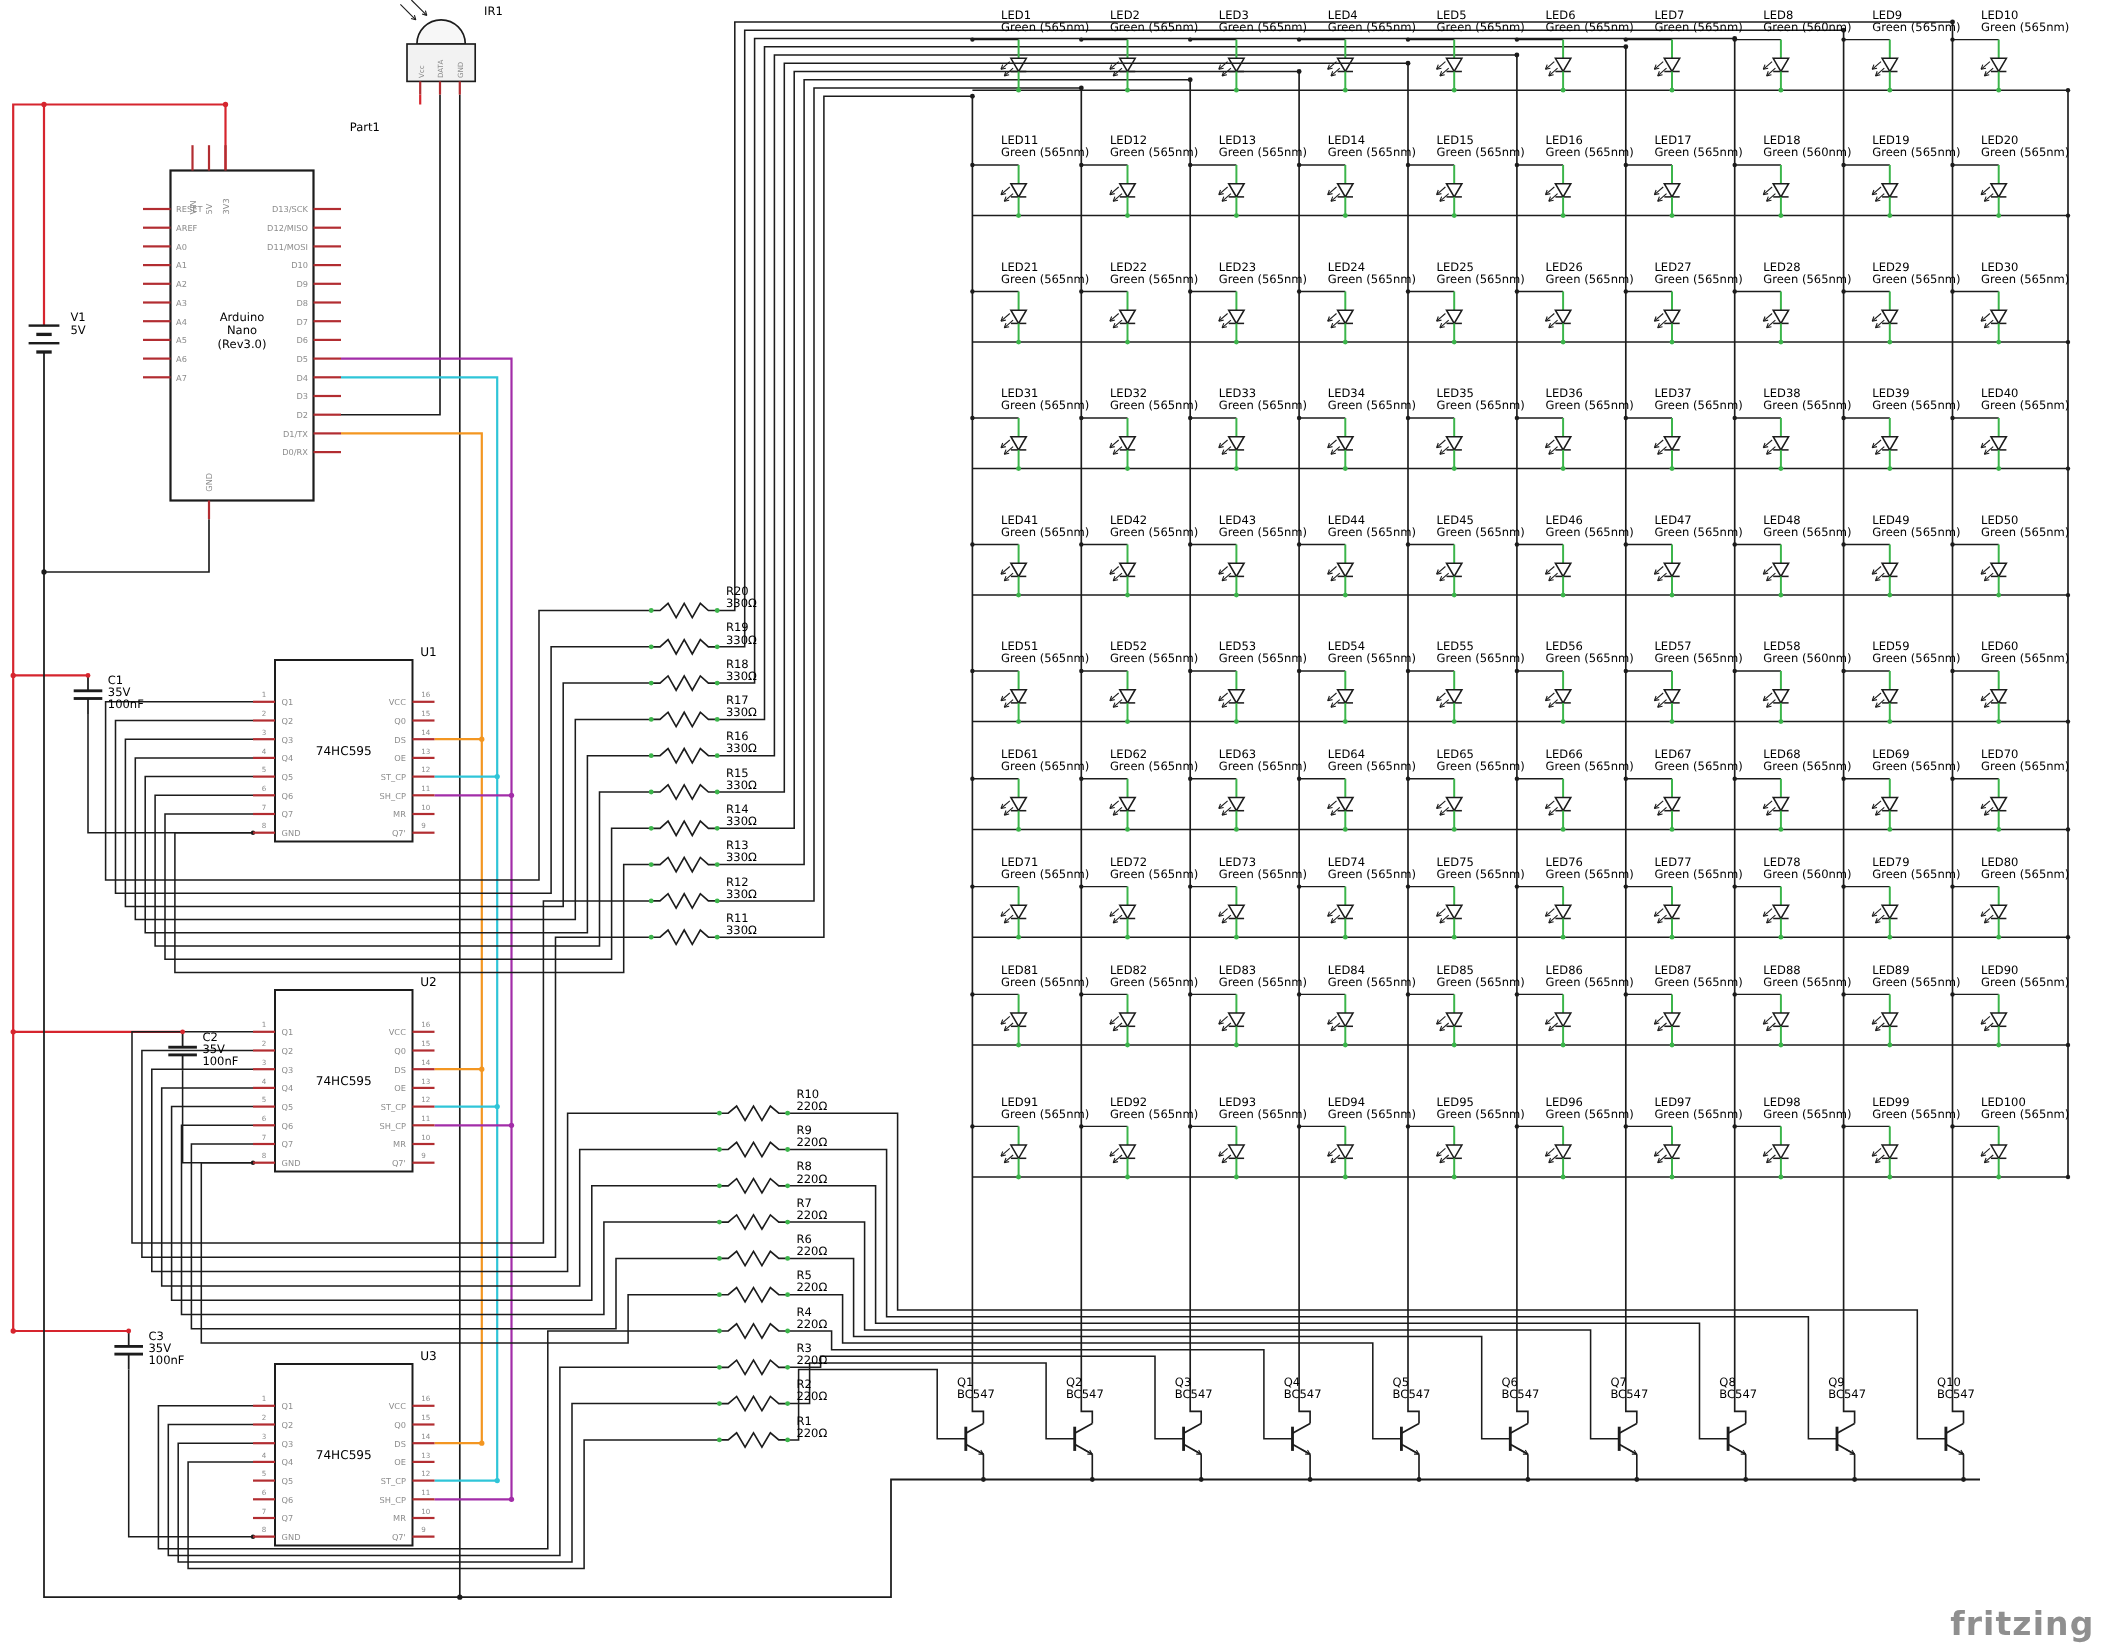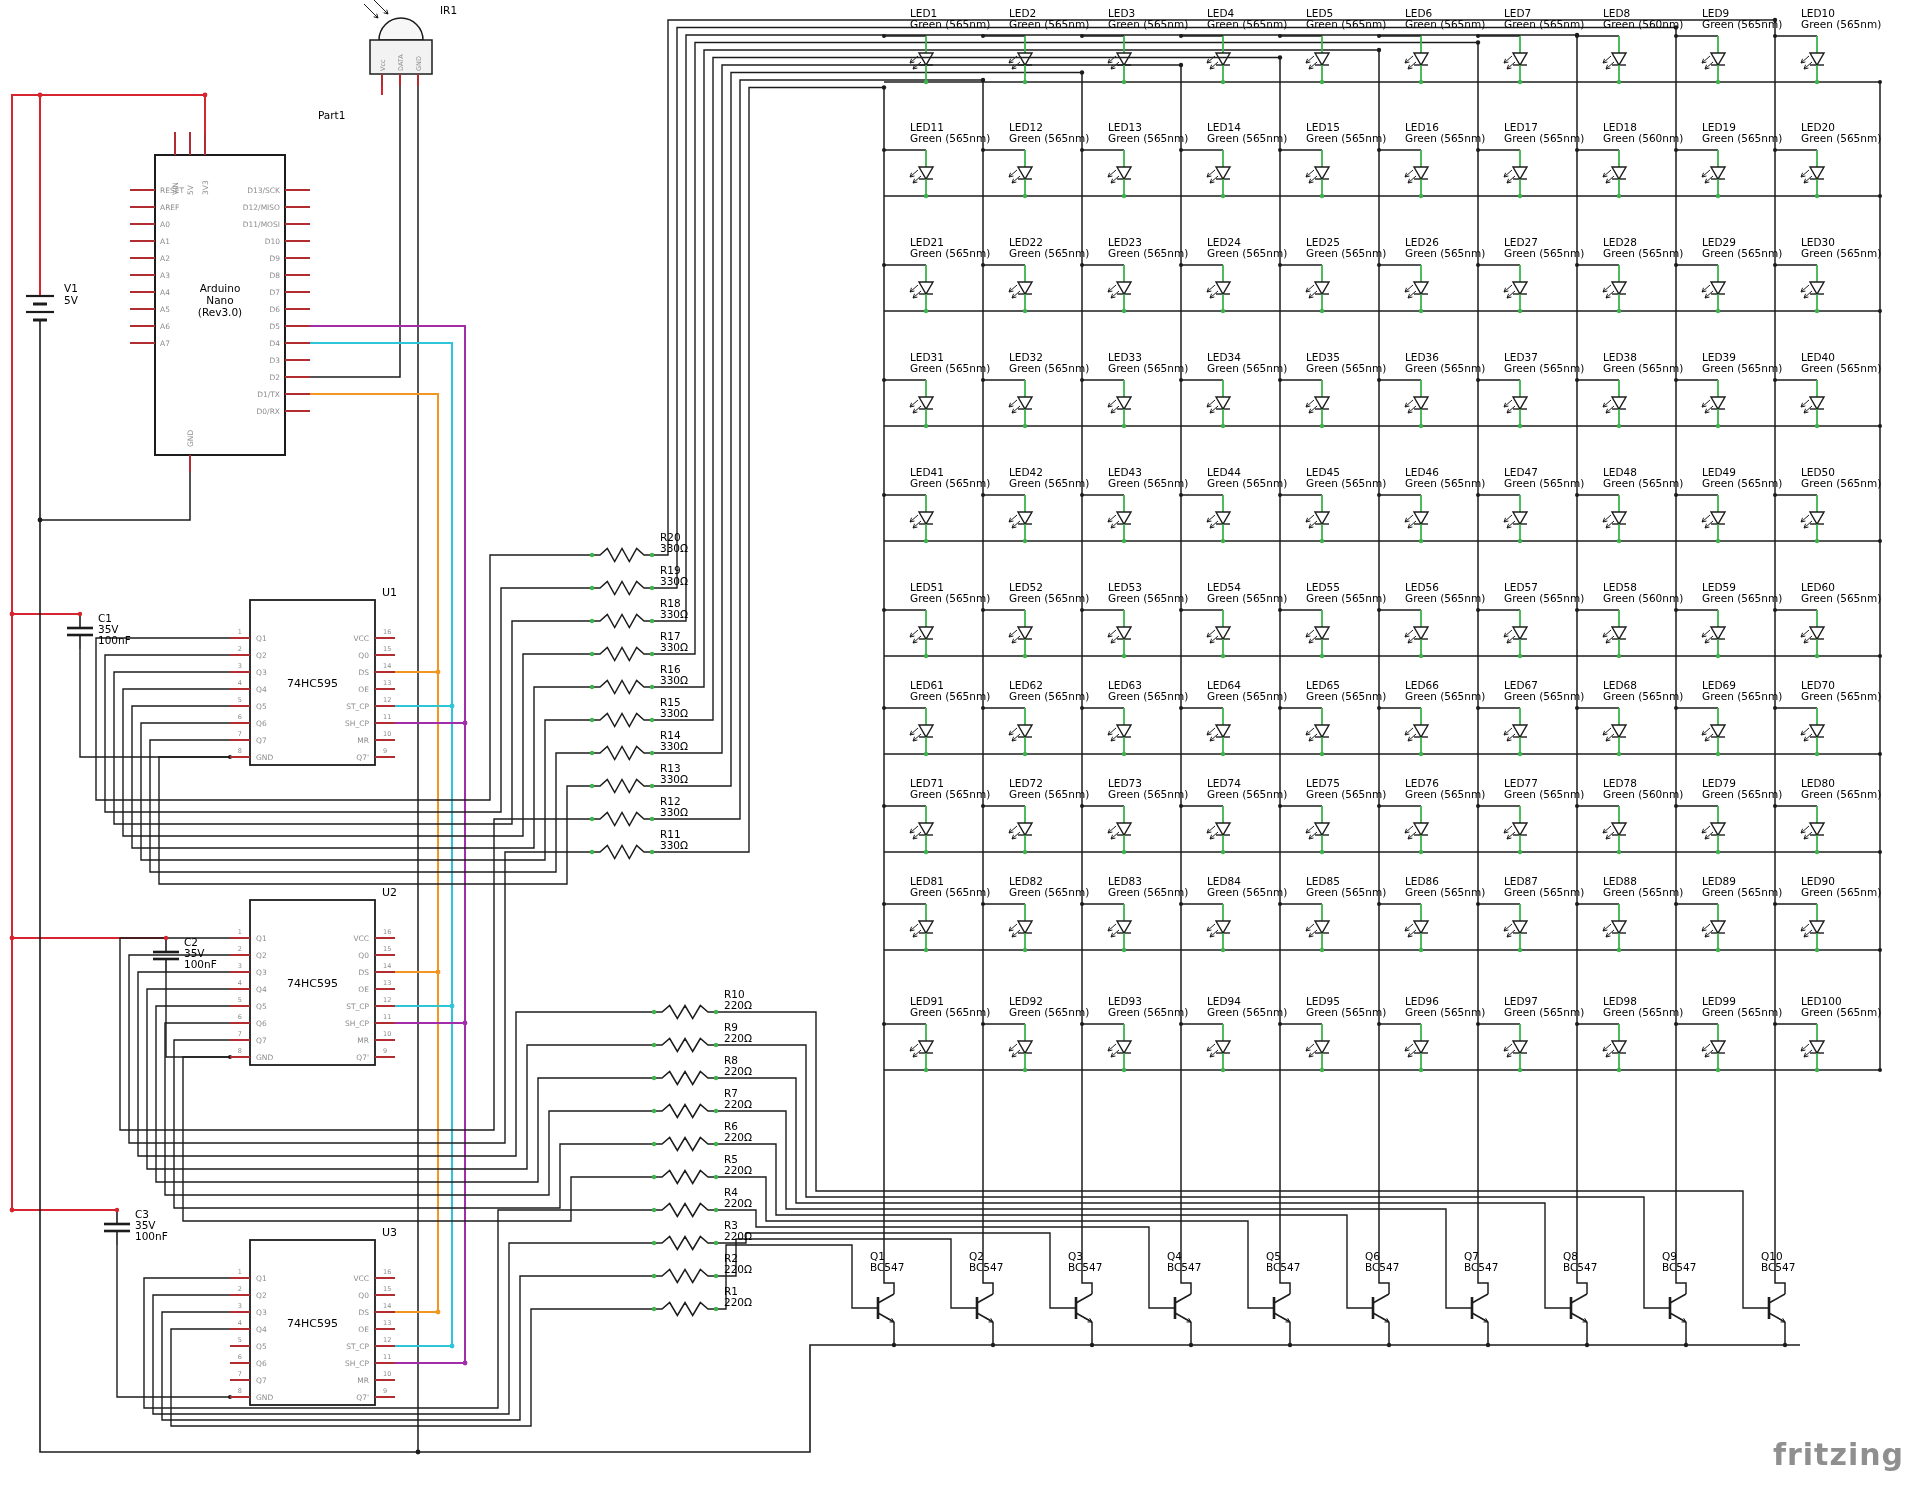--- a/index.html
+++ b/index.html
@@ -1,20 +1,20 @@
 <!DOCTYPE html>
 <html><head>
 <meta charset="utf-8">
 <style>
   html,body{margin:0;padding:0;background:#ffffff;}
   body{font-family:"DejaVu Sans",sans-serif;}
   .canvas{position:relative;width:1920px;height:1494px;background:#ffffff;overflow:hidden;}
   svg text{font-family:"DejaVu Sans",sans-serif;}
   .watermark{
-    position:absolute;right:16px;bottom:22px;
+    position:absolute;right:16px;bottom:0;
     font-size:30px;font-weight:bold;color:#8f8f8f;letter-spacing:1px;
     font-family:"DejaVu Sans",sans-serif;
     text-align:right;
   }
 </style>
 </head>
 <body>
 
 <div class="canvas">
   <svg id="schematic" viewBox="0 0 1920 1494" width="1920" height="1494">

